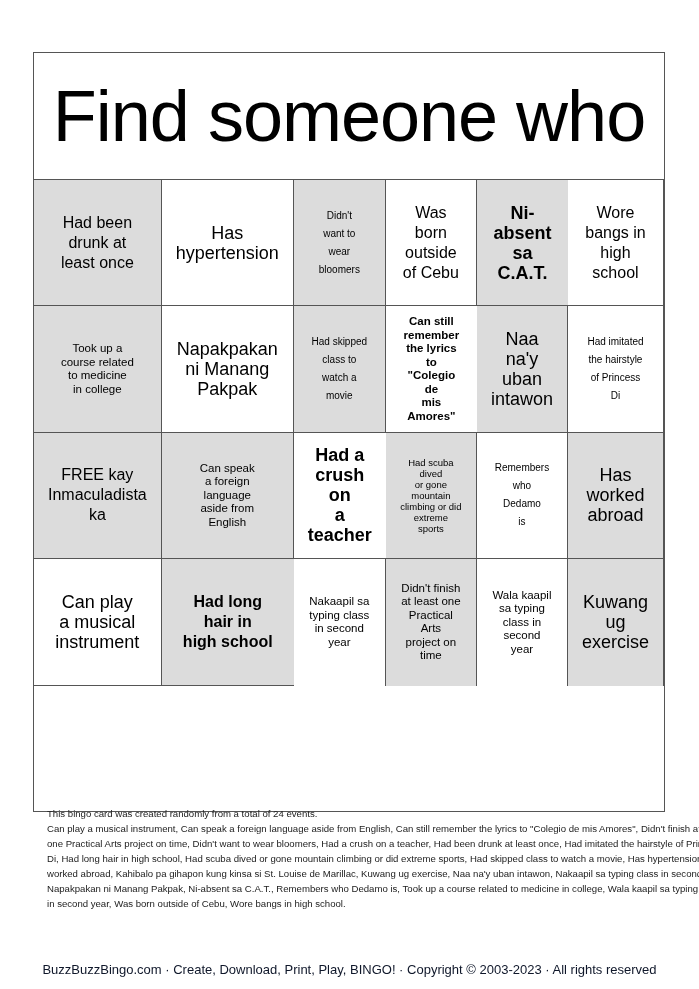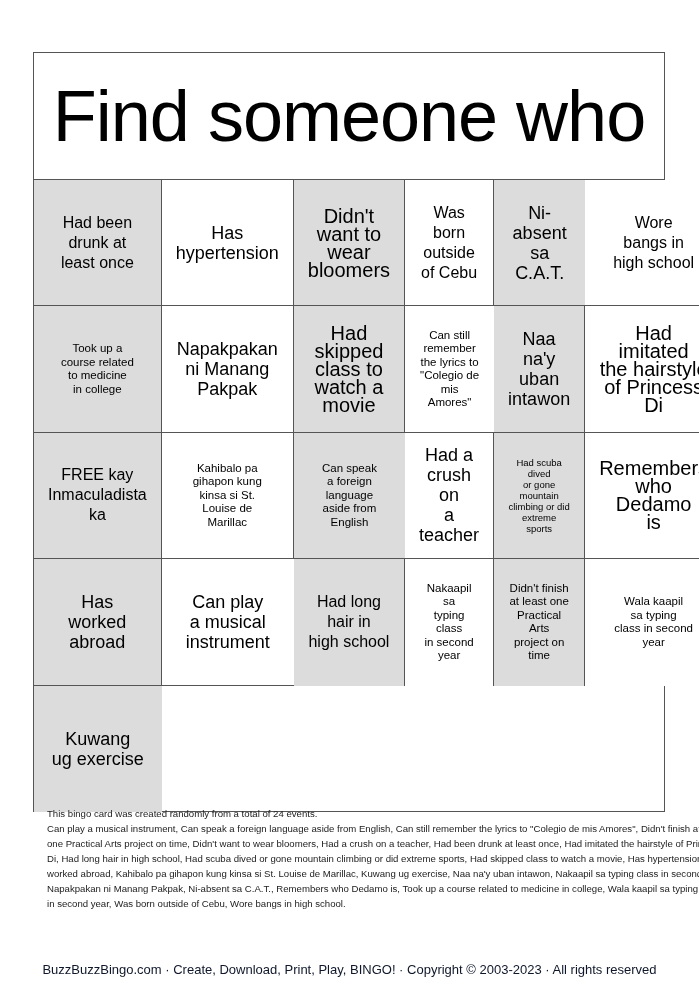--- a/index.html
+++ b/index.html
@@ -1,27 +1,27 @@
 <!DOCTYPE html>
 <html><head>
 <meta charset="utf-8">
 <style>
   html, body { margin:0; padding:0; background:#ffffff; }
   body { width:699px; height:989px; position:relative; font-family:"Liberation Sans", sans-serif; color:#000; overflow:hidden; }
   .card { position:absolute; left:33px; top:52px; width:632px; height:760px; border:1px solid #555; box-sizing:border-box; }
   .title { position:absolute; left:0; top:0; width:630px; height:127px; display:flex; align-items:center; justify-content:center; font-size:72px; letter-spacing:-1px; border-bottom:1px solid #555; box-sizing:border-box; }
   .grid { position:absolute; left:0; top:127px; width:630px; height:632px; display:grid; grid-template-columns:repeat(6, 1fr); grid-template-rows:repeat(5, 1fr); }
   .cell { border-right:1px solid #555; border-bottom:1px solid #555; display:flex; align-items:center; justify-content:center; text-align:center; padding:0 14px; box-sizing:border-box; line-height:1.2; }
-  .cell:nth-child(5n) { border-right:none; }
+  .cell:nth-child(5n) { border-right:none;font-weight:bold; }
   .cell:nth-child(n+21) { border-bottom:none; }
   .cell.gray { background:#dcdcdc; }
   .cell.white { background:#ffffff; }
   .s-xl { font-size:18px; line-height:20px; }
   .s-l  { font-size:16px; line-height:20px; }
-  .s-m  { font-size:20px; line-height:18px; }
+  .s-m  { font-size:10px; line-height:18px; }
   .s-s  { font-size:11.5px; line-height:13.5px; }
   .s-xs { font-size:9.5px; line-height:11px;align-items:center; }
   .desc { position:absolute; left:11px; top:806px; width:680px; font-size:9.6px; line-height:15px; color:#222;margin-left:36px; }
   .footer { position:absolute; left:0; top:962px; width:699px; text-align:center; font-size:13px; color:#0f172a; }
 </style>
 </head>
 <body>
 
 <div class="card">
   <div class="title">Find someone who</div>
@@ -114,29 +114,20 @@
           <div>Di</div>
         </div>
       </div>
       <div class="cell gray s-l">
         <div>
           <div>FREE kay</div>
           <div>Inmaculadista</div>
           <div>ka</div>
         </div>
       </div>
-      <div class="cell white s-s">
-        <div>
-          <div>Kahibalo pa</div>
-          <div>gihapon kung</div>
-          <div>kinsa si St.</div>
-          <div>Louise de</div>
-          <div>Marillac</div>
-        </div>
-      </div>
       <div class="cell gray s-s">
         <div>
           <div>Can speak</div>
           <div>a foreign</div>
           <div>language</div>
           <div>aside from</div>
           <div>English</div>
         </div>
       </div>
       <div class="cell white s-xl">

